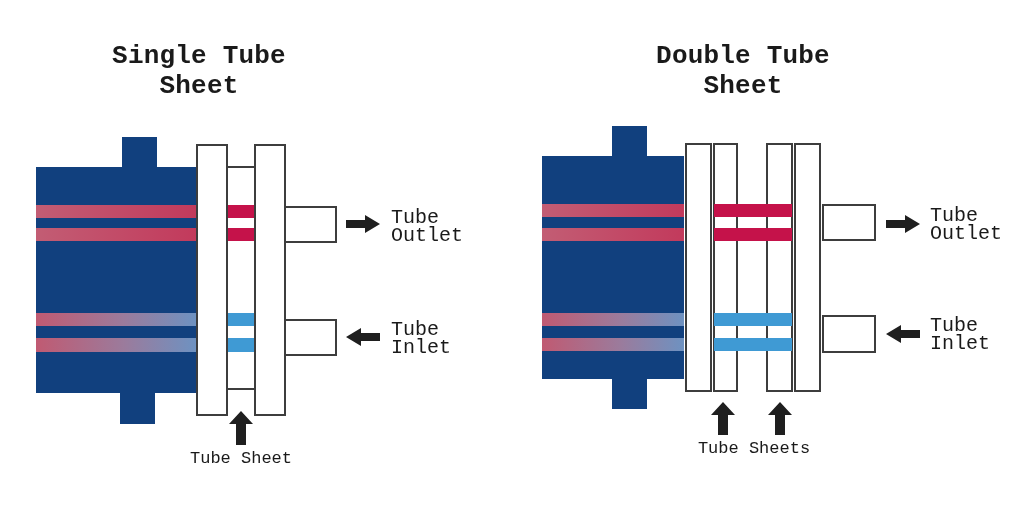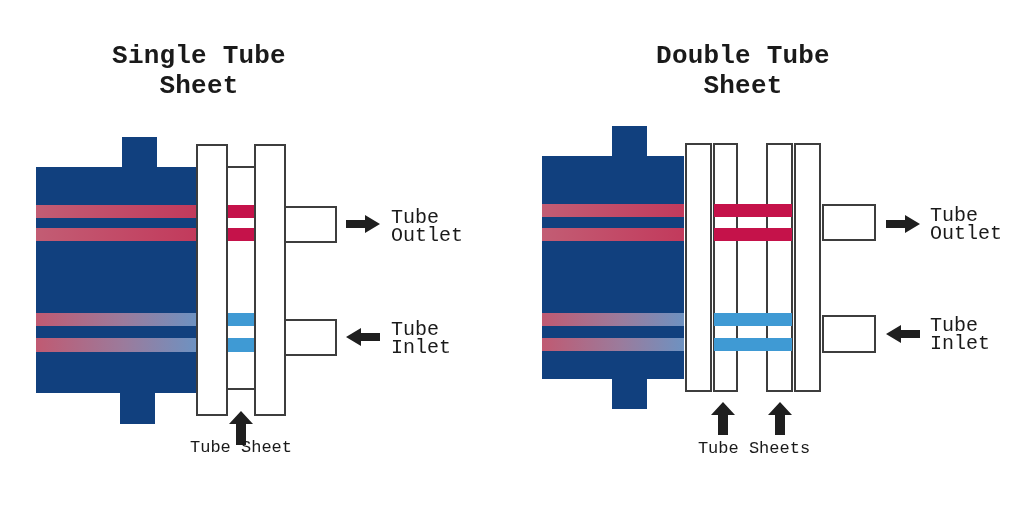--- a/index.html
+++ b/index.html
@@ -84,21 +84,21 @@
     <polygon points="34,5 15,5 15,0 0,9 15,18 15,13 34,13"></polygon>
   </svg>
   <div class="abs io-label" style="left:391px;top:321px;">
     <div>Tube</div>
     <div>Inlet</div>
   </div>
 
   <svg class="abs arrow-svg" style="left:229px;top:411px;" width="24" height="34" viewBox="0 0 24 34">
     <polygon points="7,34 7,13 0,13 12,0 24,13 17,13 17,34"></polygon>
   </svg>
-  <div class="abs caption" style="left:184px;top:438px;width:114px;">Tube Sheet</div>
+  <div class="abs caption" style="left:184px;top:449px;width:114px;">Tube Sheet</div>
 
   <div class="abs panel-title" style="left:618px;top:41px;width:250px;">Double Tube Sheet</div>
 
   <div class="abs shell" style="left:542px;top:156px;width:142px;height:223px;"></div>
   <div class="abs nozzle-tab" style="left:612px;top:126px;width:35px;height:31px;"></div>
   <div class="abs nozzle-tab" style="left:612px;top:378px;width:35px;height:31px;"></div>
 
   <div class="abs stripe stripe-hot-shell" style="left:542px;top:204px;width:142px;height:13px;"></div>
   <div class="abs stripe stripe-hot-shell" style="left:542px;top:228px;width:142px;height:13px;"></div>
   <div class="abs stripe stripe-cold-shell" style="left:542px;top:313px;width:142px;height:13px;"></div>

